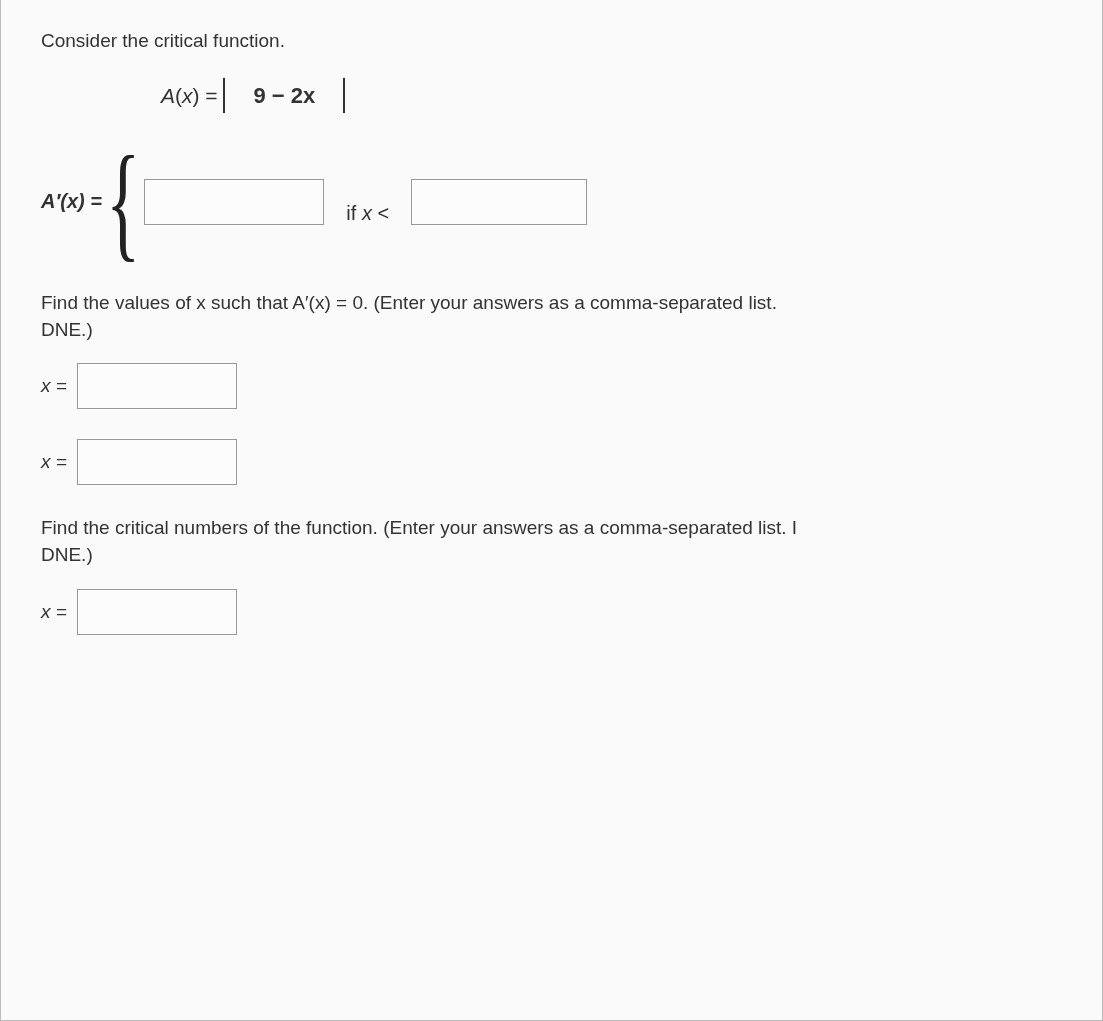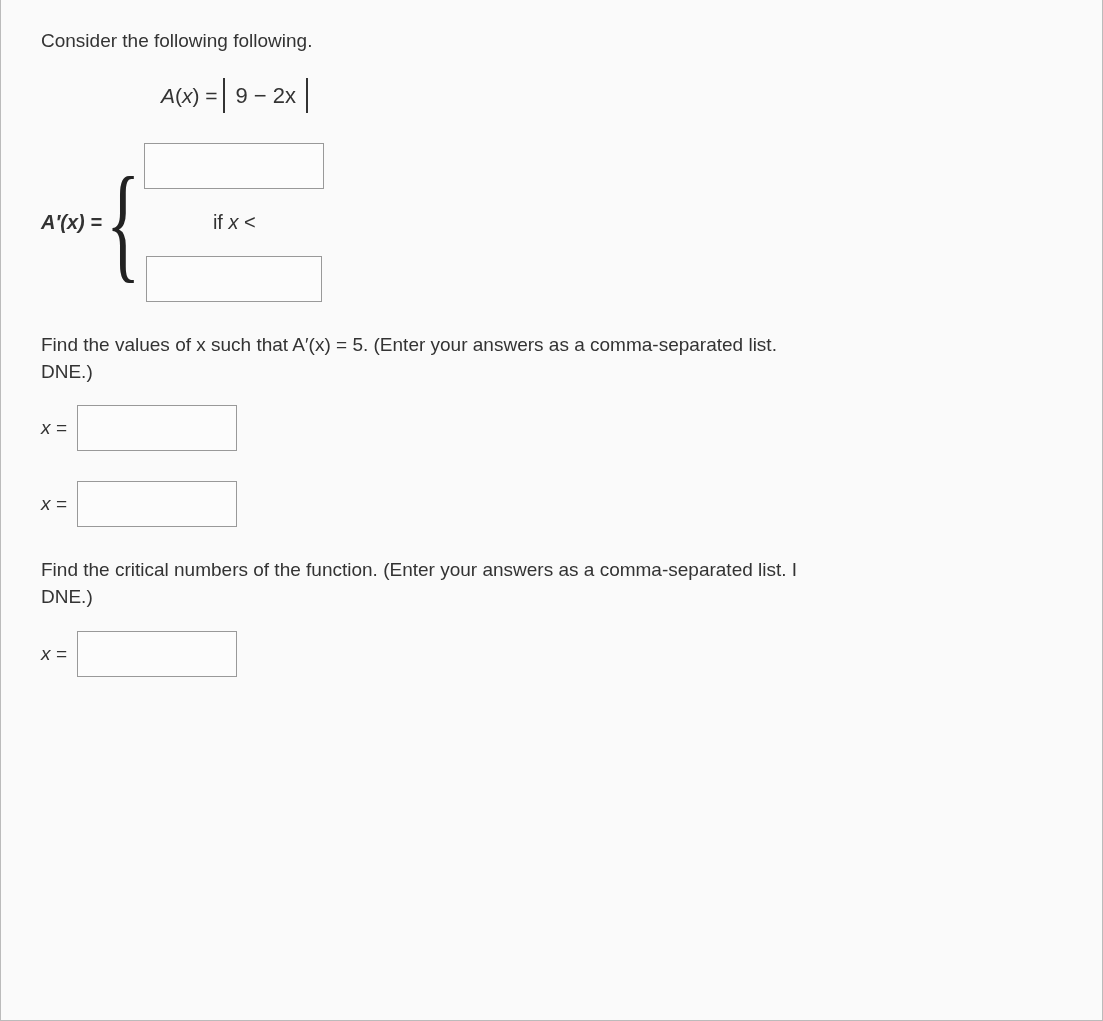--- a/index.html
+++ b/index.html
@@ -23,25 +23,26 @@
     margin: 6px 0 26px 0;
   }
   .formula-line {
     margin-left: 120px;
     margin-bottom: 30px;
     font-size: 21px;
   }
   .italic { font-style: italic; }
   .abs {
     display: inline-block;
-    padding: 0 10px;
+    padding: 0 28px;
     border-left: 2px solid #333;
     border-right: 2px solid #333;
     line-height: 1.6;
     font-size: 22px;
+    font-weight: bold;
   }
   .piecewise-wrap {
     display: flex;
     align-items: center;
     margin: 16px 0 30px 0;
   }
   .aprime-label {
     font-style: italic;
     font-size: 20px;
     margin-right: 8px;
@@ -56,23 +57,22 @@
     margin: 0 -10px 0 -18px;
     color: #222;
   }
   .piece-rows {
     display: flex;
     flex-direction: column;
     gap: 42px;
   }
   .piece-row {
     display: flex;
-    align-items: center;
+    align-items: flex-end;
     gap: 22px;
-    flex-direction: column;
   }
   .cond-label {
     font-size: 20px;
     white-space: nowrap;
   }
   input.blank {
     height: 46px;
     border: 1px solid #999;
     background: #fcfcfc;
     font-size: 18px;
@@ -96,21 +96,21 @@
   .xeq {
     font-style: italic;
     font-size: 19px;
   }
 </style>
 </head>
 <body>
 
 <div class="page">
 
-  <div class="prompt-line">Consider the following following.</div>
+  <div class="prompt-line">Consider the critical function.</div>
 
   <div class="formula-line">
     <span class="italic">A</span><span>(</span><span class="italic">x</span><span>) </span>
     <span>=</span>
     <span class="abs">
       <span>9 − 2x</span>
     </span>
   </div>
 
 
@@ -121,21 +121,21 @@
       <div class="piece-row">
         <input class="blank w-piece" type="text" style="">
         <span class="cond-label">
           <span>if </span><span class="italic">x</span><span> &lt;</span>
         </span>
         <input class="blank w-cond" type="text" style="">
       </div>
     </div>
   </div>
 
-  <div class="section-text">Find the values of x such that A′(x) = 5. (Enter your answers as a comma-separated list. 
+  <div class="section-text">Find the values of x such that A′(x) = 0. (Enter your answers as a comma-separated list. 
 DNE.)</div>
   <div class="answer-row">
     <span class="xeq">x =</span>
     <input class="blank w-ans" type="text" style="">
   </div>
 
   <div class="answer-row">
     <span class="xeq">x =</span>
     <input class="blank w-ans" type="text" style="">
   </div>

